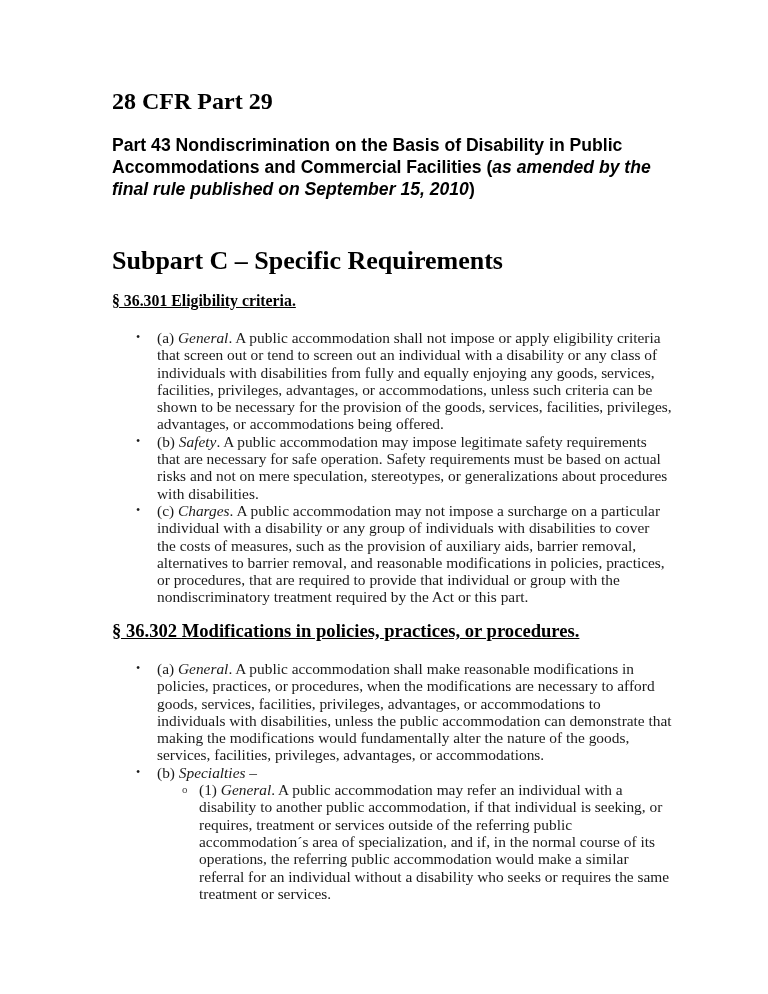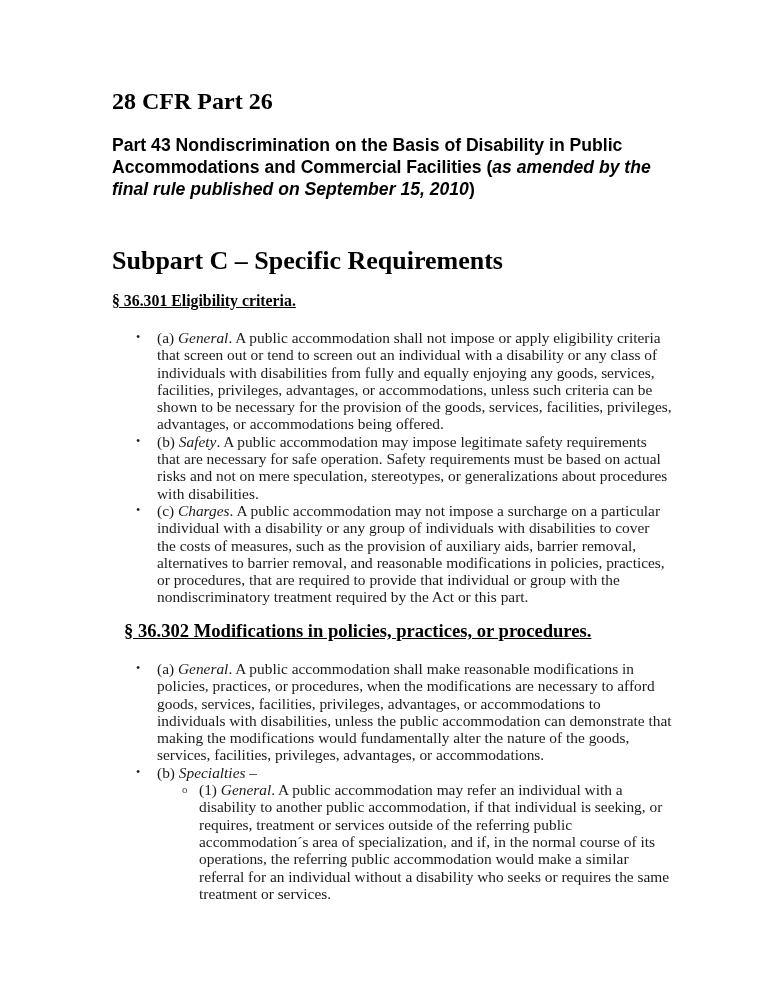--- a/index.html
+++ b/index.html
@@ -16,42 +16,42 @@
     }
     .h2 .it { font-style: italic; }
     .h3 {
       position: absolute; left: 0; top: 246px;
       font-family: "Liberation Serif", serif; font-weight: bold; font-size: 26px; line-height: 30px; white-space: nowrap;
     }
     .h4 {
       font-family: "Liberation Serif", serif; font-weight: bold; font-size: 15.8px; line-height: 18px; white-space: nowrap;
       position: absolute; left: 0; text-decoration: underline;
     }
-    .h4.big { font-size: 18.6px; line-height: 22px; margin-left: 12px; }
+    .h4.big { font-size: 18.6px; line-height: 22px; }
     ul.lvl1 {
       position: absolute; left: 0; margin: 0; padding: 0; list-style: none; width: 560px;
       font-family: "Liberation Serif", serif; font-size: 15.4px; line-height: 17.3px; color: #1a1a1a;
     }
     ul.lvl1 > li { position: relative; padding-left: 45px; margin: 0; }
     ul.lvl1 > li > .bullet {
       position: absolute; left: 24px; top: 0; font-size: 12px; line-height: 17.3px;
     }
     ul.lvl2 { list-style: none; margin: 0; padding: 0; }
     ul.lvl2 > li { position: relative; padding-left: 42px; }
     ul.lvl2 > li > .bullet {
       position: absolute; left: 25px; top: 0; font-size: 11px; line-height: 17.3px; color: #444;
     }
     em { font-style: italic; }
   </style>
 </head>
 <body>
 
 <div class="page">
 
-  <div class="h1">28 CFR Part 26</div>
+  <div class="h1">28 CFR Part 29</div>
 
   <div class="h2"><span>Part 43 Nondiscrimination on the Basis of Disability in Public Accommodations and Commercial Facilities (</span><span class="it">as amended by the final rule published on September 15, 2010</span><span>)</span></div>
 
   <div class="h3">Subpart C – Specific Requirements</div>
 
   <div class="h4" style="top:292px;">§ 36.301 Eligibility criteria.</div>
 
   <ul class="lvl1" style="top:329px;">
     <li>
       <span class="bullet">•</span>

